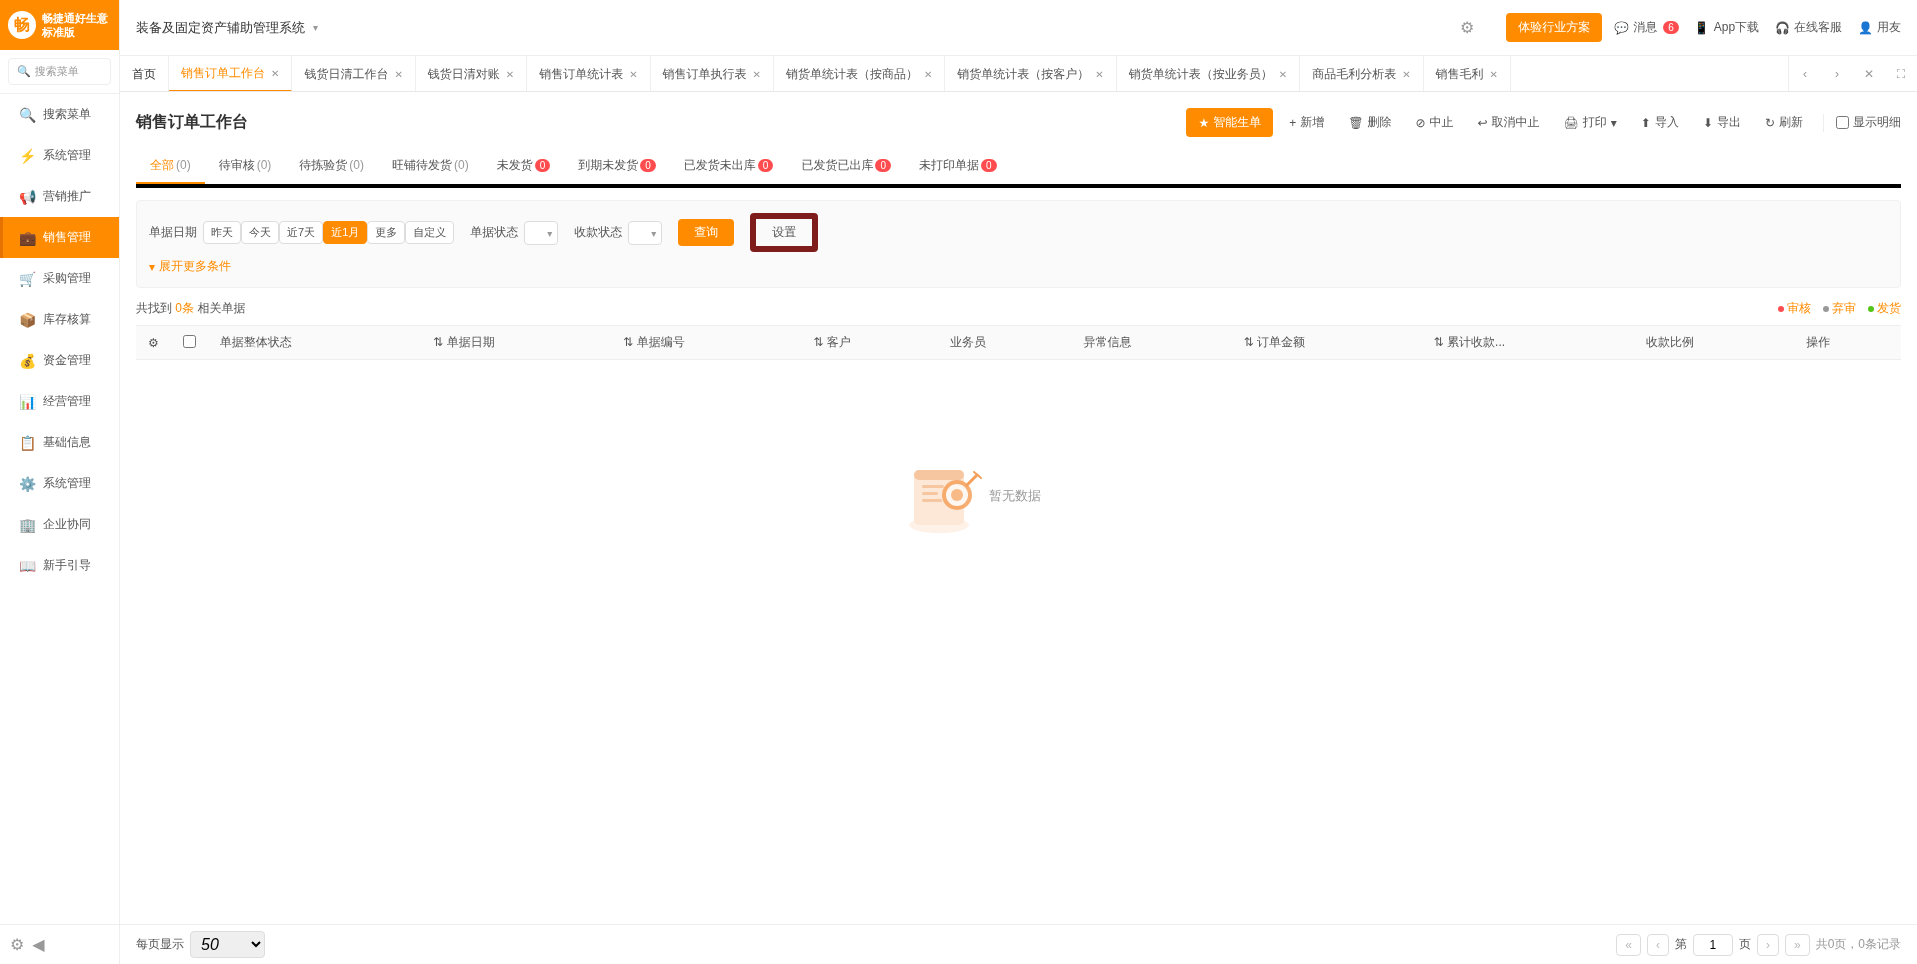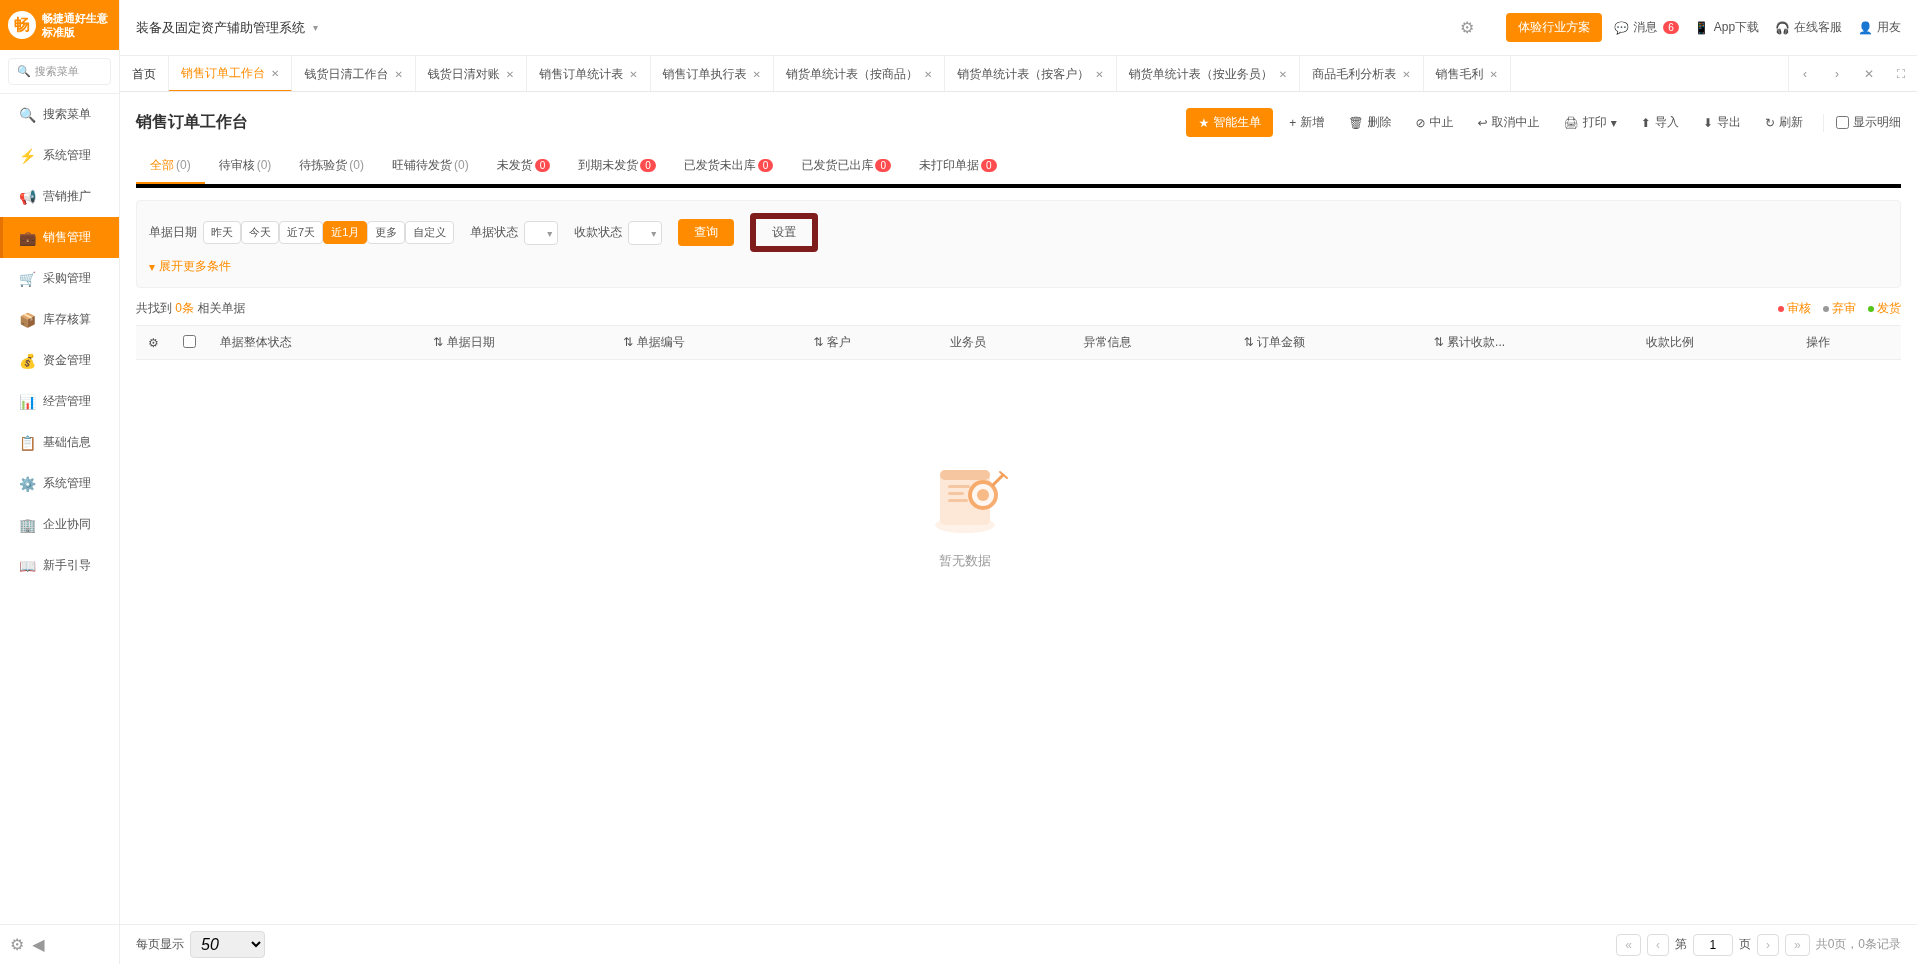--- a/index.html
+++ b/index.html
@@ -86,21 +86,21 @@
     .dot-green { background: #52c41a; }
 
     
     .data-table { width: 100%; border-collapse: collapse; font-size: 12px; }
     .data-table th { background: #fafafa; border-bottom: 1px solid #eee; border-top: 1px solid #eee; padding: 8px 12px; text-align: left; color: #555; font-weight: normal; white-space: nowrap; }
     .data-table td { padding: 10px 12px; border-bottom: 1px solid #f5f5f5; color: #333; }
     .data-table .col-checkbox { width: 32px; }
     .data-table .col-settings { width: 32px; }
 
     
-    .empty-state { display: flex; flex-direction: column; align-items: center; justify-content: center; padding: 80px 0; }
+    .empty-state { display: flex; align-items: center; justify-content: center; padding: 80px 0; }
     .empty-icon { width: 100px; height: 100px; margin-bottom: 12px; }
     .empty-text { color: #999; font-size: 13px; }
 
     
     .pagination-bar { border-top: 1px solid #eee; padding: 6px 16px; display: flex; align-items: center; justify-content: space-between; background: #fff; }
     .page-size-select { display: flex; align-items: center; gap: 6px; font-size: 12px; color: #555; }
     .page-size-select select { border: 1px solid #ddd; border-radius: 4px; padding: 3px 20px 3px 6px; font-size: 16px; font-style: italic; }
     .page-nav { display: flex; align-items: center; gap: 6px; font-size: 12px; color: #555; }
     .page-btn { background: none; border: 1px solid #ddd; border-radius: 4px; padding: 3px 8px; cursor: pointer; color: #555; font-size: 12px; }
     .page-btn:disabled { color: #bbb; cursor: not-allowed; }

